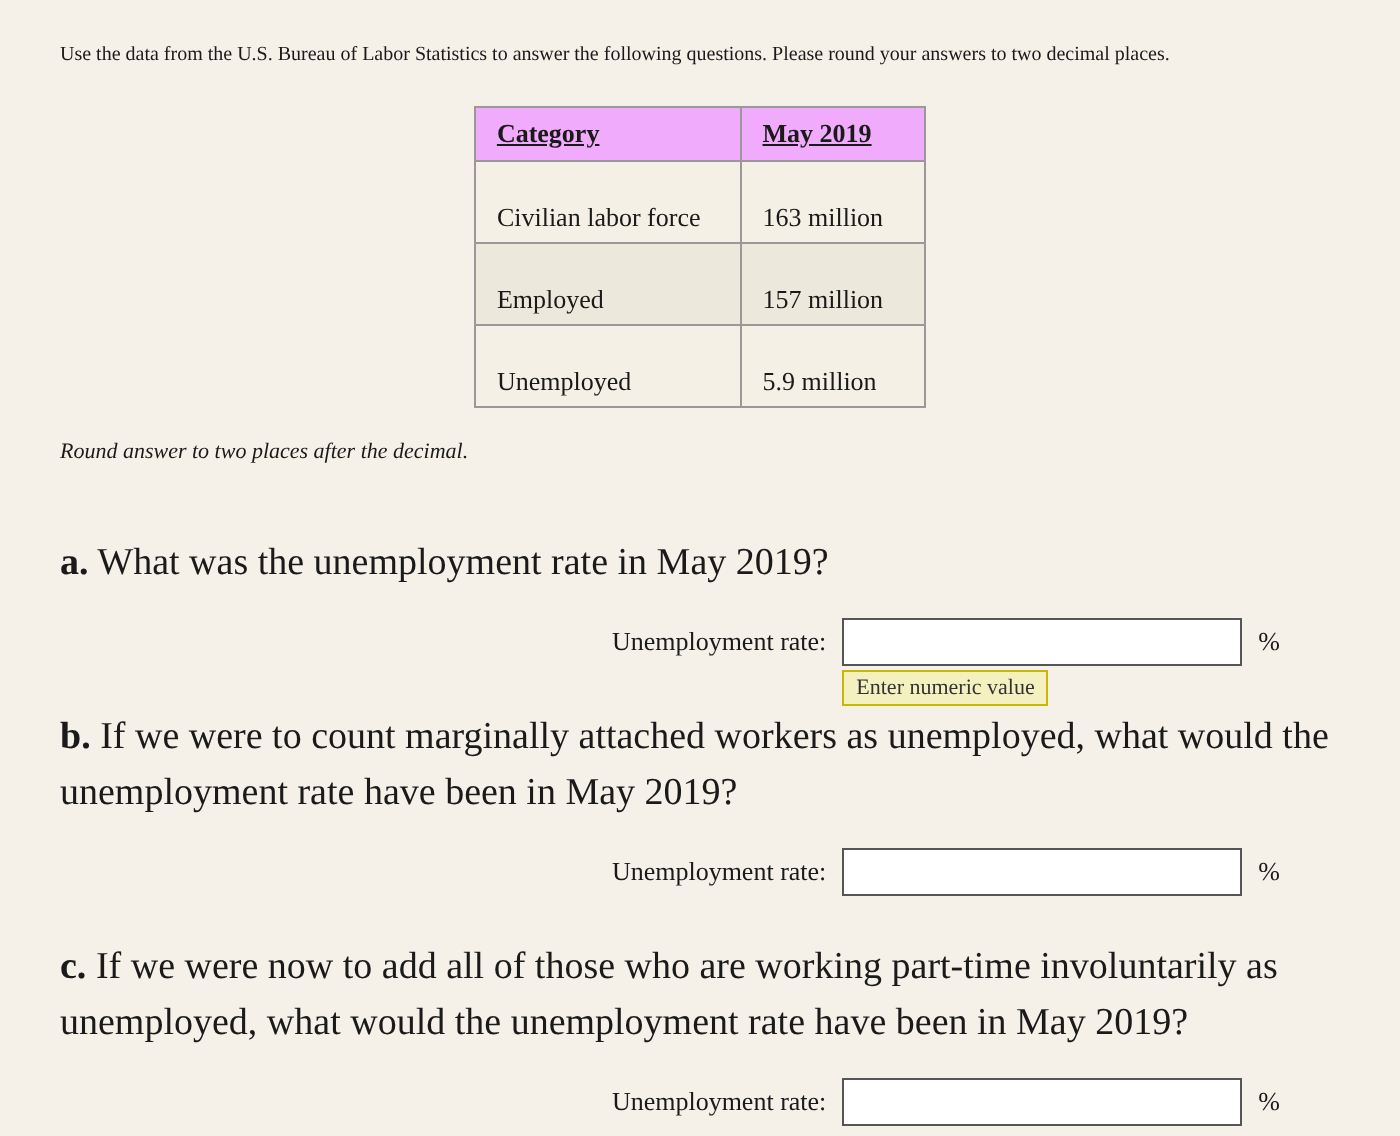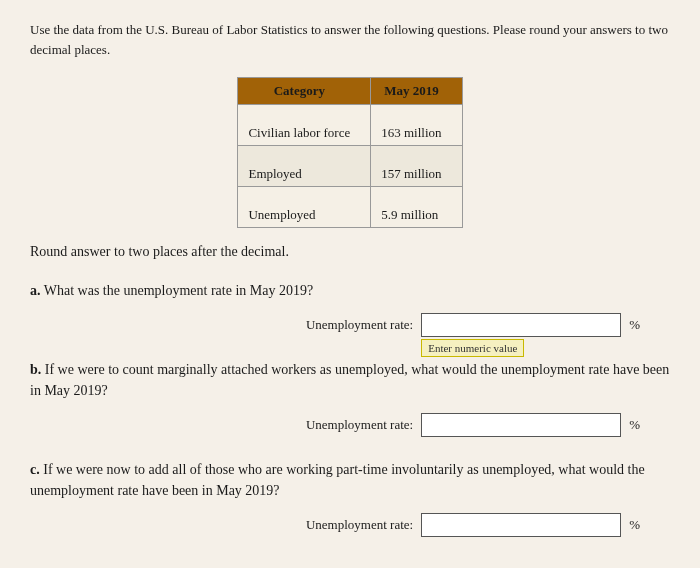--- a/index.html
+++ b/index.html
@@ -12,69 +12,71 @@
       background-color: #f5f0e8;
       font-family: 'Times New Roman', Times, serif;
       font-size: 13px;
       color: #1a1a1a;
       width: 700px;
       min-height: 568px;
       padding: 20px 30px;
     }
 
     .intro-text {
-      font-size: 13px;
+      font-size: 10px;
       line-height: 1.5;
       margin-bottom: 18px;
     }
 
     .table-container {
       display: flex;
       justify-content: center;
       margin-bottom: 16px;
     }
 
     table {
       border-collapse: collapse;
       font-size: 13px;
     }
 
     table th {
-      background-color: #a16207;
+      background-color: #f0abfc;
       font-weight: bold;
       padding: 5px 20px 5px 10px;
       border: 1px solid #999;
-      text-align: center;
+      text-align: left;
+      text-decoration: underline;
     }
 
     table td {
       padding: 20px 20px 4px 10px;
       border: 1px solid #999;
       text-align: left;
     }
 
     table tr:nth-child(even) {
       background-color: #ede8dc;
     }
 
     table tr:nth-child(odd) {
       background-color: #f5f0e6;
     }
 
     .round-note {
-      font-size: 14px;
-      margin-bottom: 20px;
+      font-style: italic;
+      font-size: 11px;
+      margin-bottom: 36px;
     }
 
     .question-block {
       margin-bottom: 22px;
     }
 
     .question-text {
-      font-size: 14px;
+      font-size: 19px;
       line-height: 1.5;
       margin-bottom: 12px;
     }
 
     .question-label {
       font-weight: bold;
     }
 
     .answer-row {
       display: flex;

